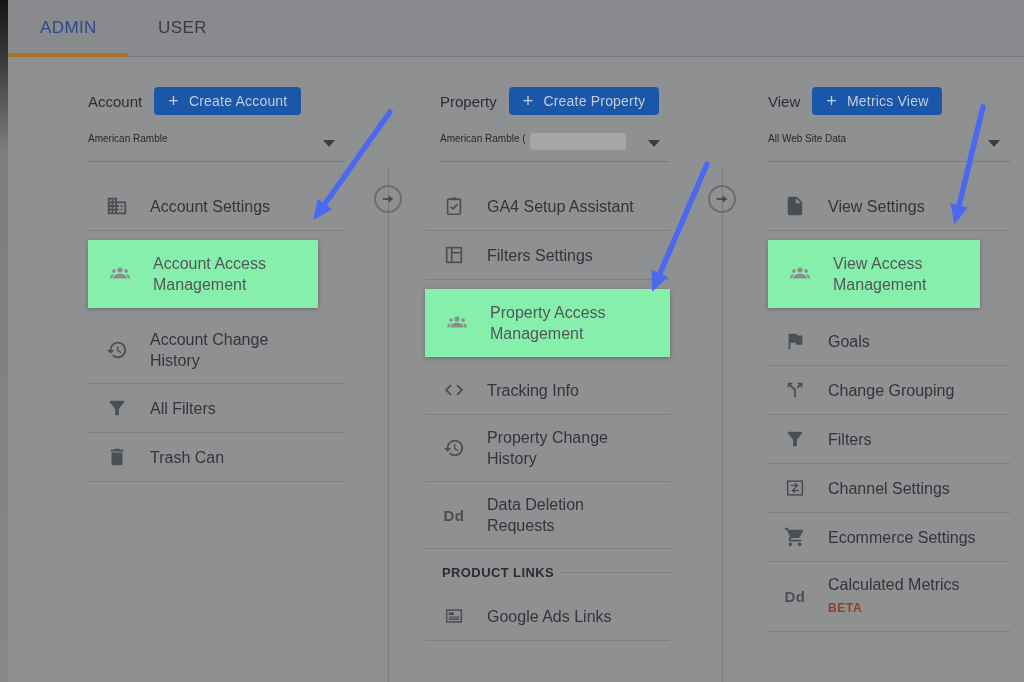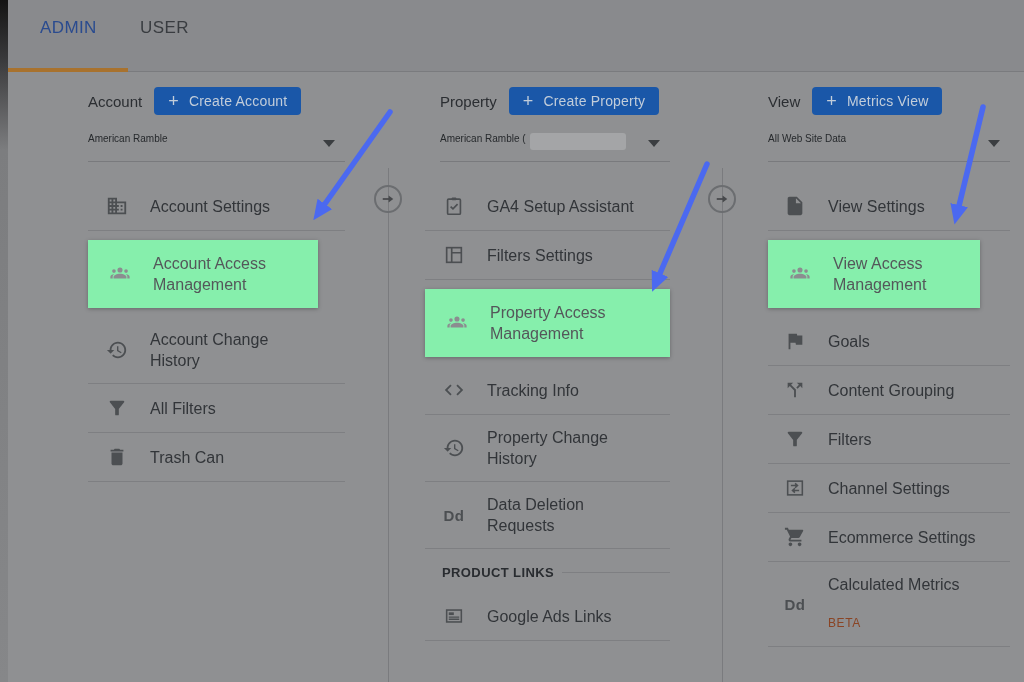--- a/index.html
+++ b/index.html
@@ -8,25 +8,25 @@
     font-family:"Liberation Sans", sans-serif;
     background:#8f9092;
     position:relative;
     color:#323539;
   }
   
   .edge-strip { position:absolute; left:0; top:0; width:8px; height:682px;
     background:linear-gradient(180deg,#141414 0,#3a3a3c 60px,#7c7d7f 150px,#868789 100%); z-index:5; }
 
   
-  .tabbar { position:absolute; left:0; top:0; width:1024px; height:72px;
+  .tabbar { position:absolute; left:0; top:0; width:1024px; height:57px;
     background:#898a8d; border-bottom:1px solid #7a7b7e; z-index:2; }
   .tab { position:absolute; top:18px; font-size:17px; font-weight:500; letter-spacing:.4px; cursor:default; }
   .tab-admin { left:40px; color:#2a4b8f; }
-  .tab-user  { left:140px; color:#393c40; }
+  .tab-user  { left:158px; color:#393c40; }
   .tab-underline { position:absolute; left:8px; bottom:-1px; width:120px; height:4px; background:#a8722e; }
 
   
   .col { position:absolute; top:85px; }
   .col1 { left:88px;  width:257px; }
   .col2 { left:425px; width:245px; }
   .col3 { left:768px; width:242px; }
   .col2 .col-head, .col2 .selector { margin-left:15px; }
 
   .col-head { display:flex; align-items:center; height:32px; }
@@ -62,21 +62,21 @@
   .col1 .item.highlight { width:230px; }
   .col2 .item.highlight { width:245px; }
   .col3 .item.highlight { width:212px; }
   .item.highlight .icon { color:#8b8d90; }
   .item.highlight .label { color:#54575a; }
 
   .section-head { display:flex; align-items:center; padding:16px 0 12px 17px; }
   .section-head .txt { font-size:13px; font-weight:700; letter-spacing:.4px; color:#292c30; white-space:nowrap; }
   .section-head .rule { flex:1; height:1px; background:#7e7f82; margin-left:8px; }
 
-  .beta { font-size:12px; font-weight:400; letter-spacing:.6px; color:#8a4424; margin-top:18px; }
+  .beta { font-size:12px; font-weight:700; letter-spacing:.6px; color:#8a4424; margin-top:3px; }
 
   
   .vline { position:absolute; top:168px; bottom:0; width:1px; background:#7a7b7e; z-index:1; }
   .vline1 { left:388px; } .vline2 { left:722px; }
   .circle-btn { position:absolute; top:185px; width:28px; height:28px; border-radius:50%;
     border:2px solid #6b6d70; display:flex; align-items:center; justify-content:center;
     background:transparent; cursor:pointer; z-index:2; }
   .circle-btn1 { left:374px; } .circle-btn2 { left:708px; }
   .circle-btn svg { width:14px; height:14px; }
 
@@ -332,21 +332,21 @@
           </svg>
         </span>
       <span class="label">Goals</span>
     </div>
     <div class="item">
       <span class="icon">
           <svg viewBox="0 0 24 24">
             <use href="#i-split"></use>
           </svg>
         </span>
-      <span class="label">Content Grouping</span>
+      <span class="label">Change Grouping</span>
     </div>
     <div class="item">
       <span class="icon">
           <svg viewBox="0 0 24 24">
             <use href="#i-filter"></use>
           </svg>
         </span>
       <span class="label">Filters</span>
     </div>
     <div class="item">

